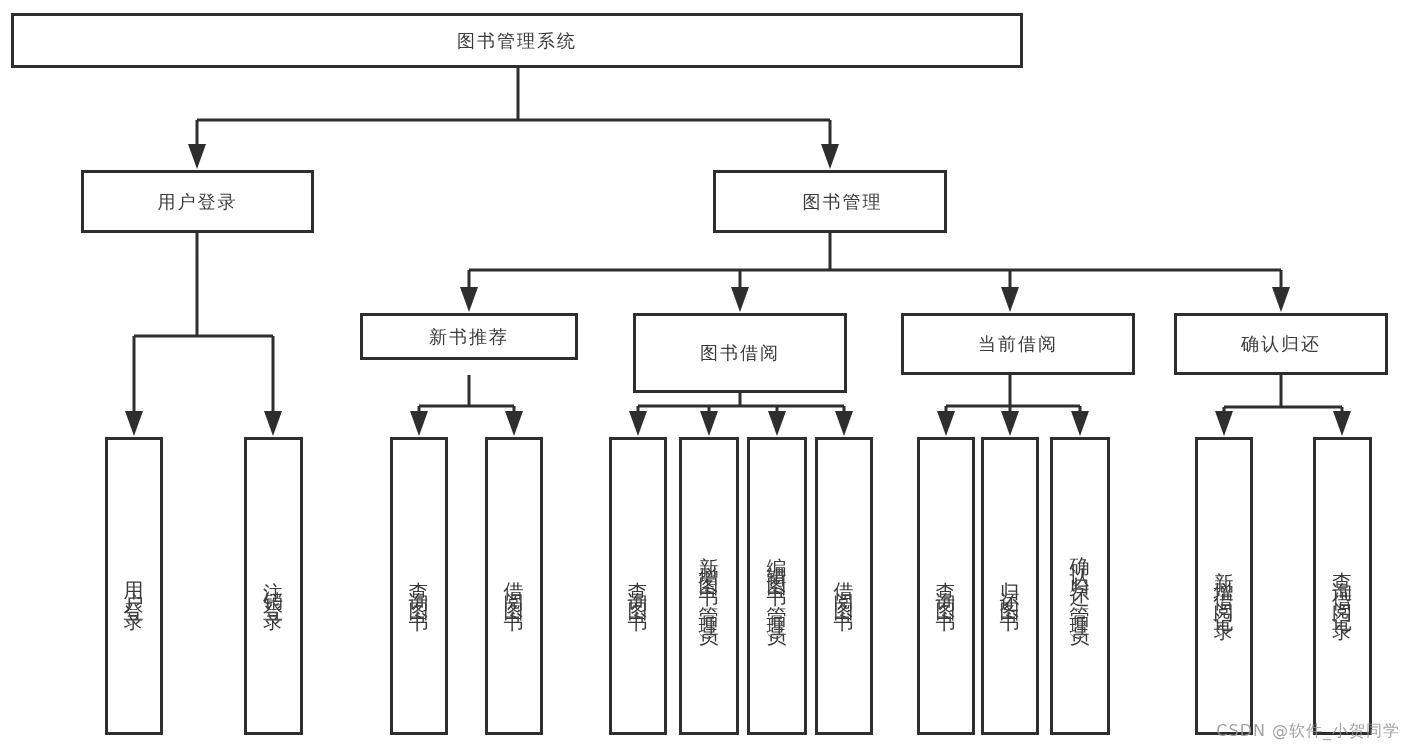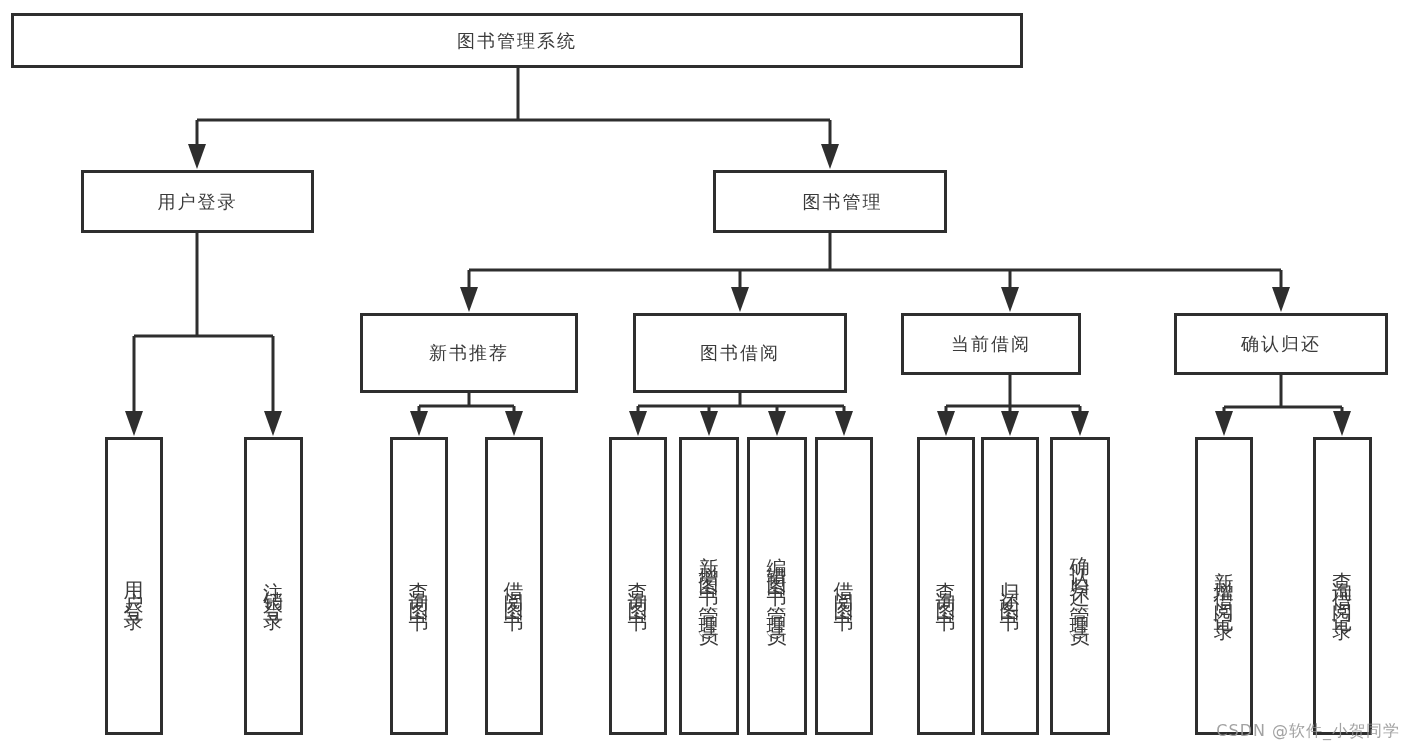--- a/index.html
+++ b/index.html
@@ -103,27 +103,27 @@
     <span>图书管理系统</span>
   </div>
 
   <div class="node" style="left:81px; top:170px; width:233px; height:63px;">
     <span>用户登录</span>
   </div>
   <div class="node" style="left:713px; top:170px; width:234px; height:63px;padding-left:25px;">
     <span>图书管理</span>
   </div>
 
-  <div class="node" style="left:360px; top:313px; width:218px; height:80px;">
+  <div class="node" style="left:360px; top:313px; width:218px; height:47px;">
     <span>新书推荐</span>
   </div>
   <div class="node" style="left:633px; top:313px; width:214px; height:80px;">
     <span>图书借阅</span>
   </div>
-  <div class="node" style="left:901px; top:313px; width:180px; height:62px;">
+  <div class="node" style="left:901px; top:313px; width:234px; height:62px;">
     <span>当前借阅</span>
   </div>
   <div class="node" style="left:1174px; top:313px; width:214px; height:62px;">
     <span>确认归还</span>
   </div>
 
   <div class="node leaf" style="left:105px; width:58px;">
     <span class="vtext">用户登录</span>
   </div>
   <div class="node leaf" style="left:244px; width:59px;">

